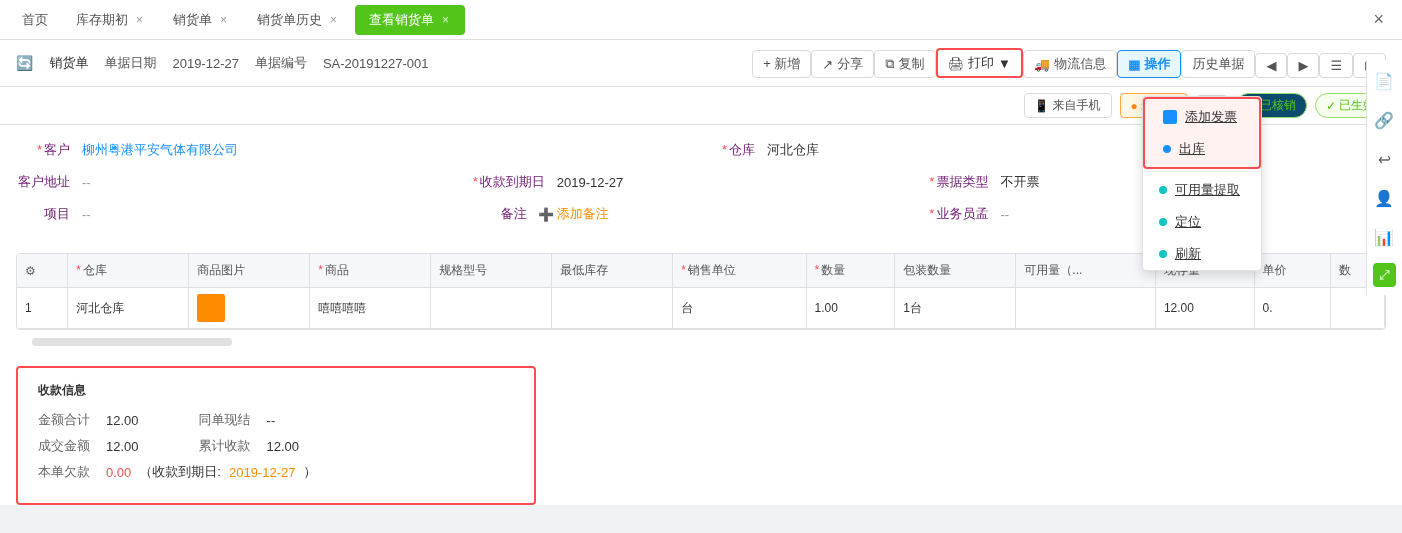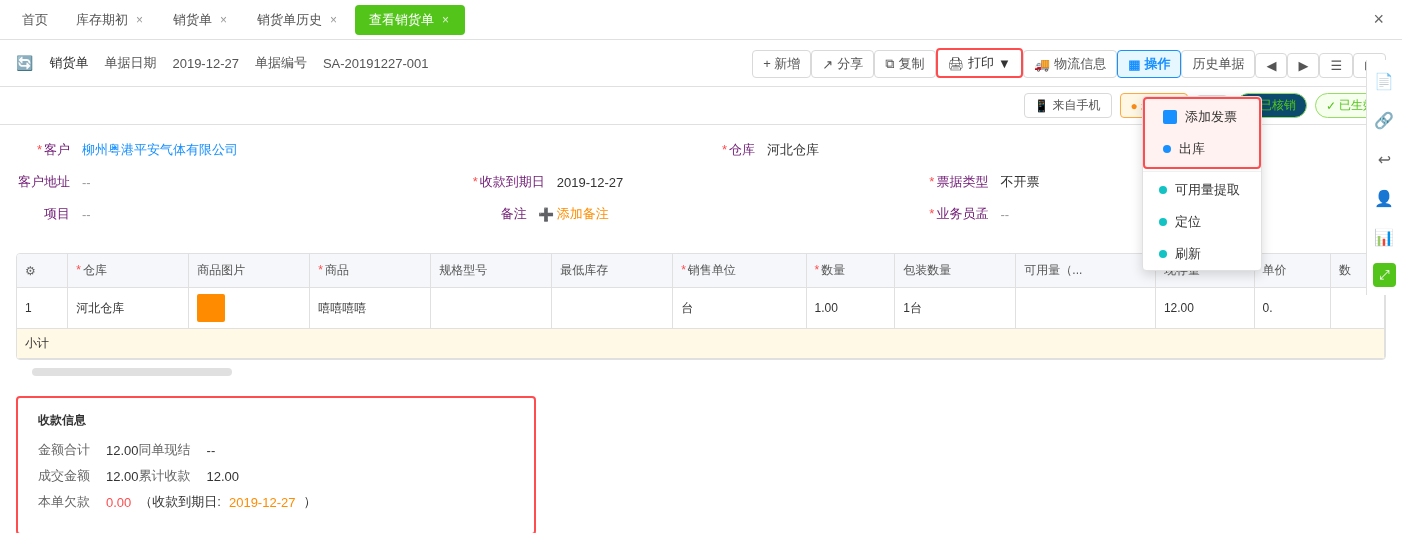--- a/index.html
+++ b/index.html
@@ -84,41 +84,41 @@
     tr.subtotal td { background: #fff9e6; }
     .gear-icon { color: #666; cursor: pointer; }
     .product-img { width: 28px; height: 28px; background: #ff8c00; border-radius: 2px; display: inline-block; vertical-align: middle; }
 
     
     .payment-box {
       margin: 12px 16px; border: 2px solid #ff4d4f; border-radius: 4px;
       padding: 14px 20px; background: #fff; max-width: 520px;
     }
     .payment-title { font-weight: bold; font-size: 12px; margin-bottom: 12px; }
-    .payment-row { display: flex; margin-bottom: 8px; }
+    .payment-row { display: flex; gap: 60px; margin-bottom: 8px; }
     .payment-item { display: flex; align-items: center; gap: 8px; }
     .payment-label { color: #666; min-width: 60px; }
     .payment-val { color: #333; font-weight: 500; }
     .payment-val.red { color: #ff4d4f; }
     .payment-val.orange { color: #ff8c00; }
 
     
     .dropdown-overlay {
       position: absolute; top: 96px; right: 140px;
       background: #fff; border: 1px solid #e0e0e0;
       border-radius: 4px; box-shadow: 0 4px 12px rgba(0,0,0,0.15);
       z-index: 100; min-width: 120px;
     }
     .dropdown-header {
       background: #fff2f0; border: 2px solid #ff4d4f; border-radius: 4px;
       padding: 2px;
     }
     .dropdown-item {
       display: flex; align-items: center; gap: 8px;
-      padding: 7px 16px; cursor: pointer; font-size: 13px; color: #333;
+      padding: 7px 16px; cursor: pointer; font-size: 13px; color: #333; text-decoration: underline;
     }
     .dropdown-item .dot { width: 8px; height: 8px; border-radius: 50%; display: inline-block; }
     .dot-blue { background: #1890ff; }
     .dot-teal { background: #13c2c2; }
     .icon-square { width: 14px; height: 14px; background: #1890ff; border-radius: 2px; display: inline-block; }
     .divider { border: none; border-top: 1px solid #f0f0f0; margin: 2px 0; }
 
     
     .right-sidebar {
       position: fixed; right: 0; top: 60px; width: 36px;
@@ -303,25 +303,20 @@
             <td></td>
             <td></td>
             <td>台</td>
             <td>1.00</td>
             <td>1台</td>
             <td></td>
             <td>12.00</td>
             <td>0.</td>
             <td></td>
           </tr>
-          <tr class="subtotal">
-            <td colspan="13">
-              <span>小计</span>
-            </td>
-          </tr>
         </tbody>
       </table>
     </div>
 
     <div style="padding: 4px 16px; background:#fff;">
       <div class="scroll-hint"></div>
     </div>
 
     <div class="payment-box">
       <div class="payment-title">收款信息</div>

